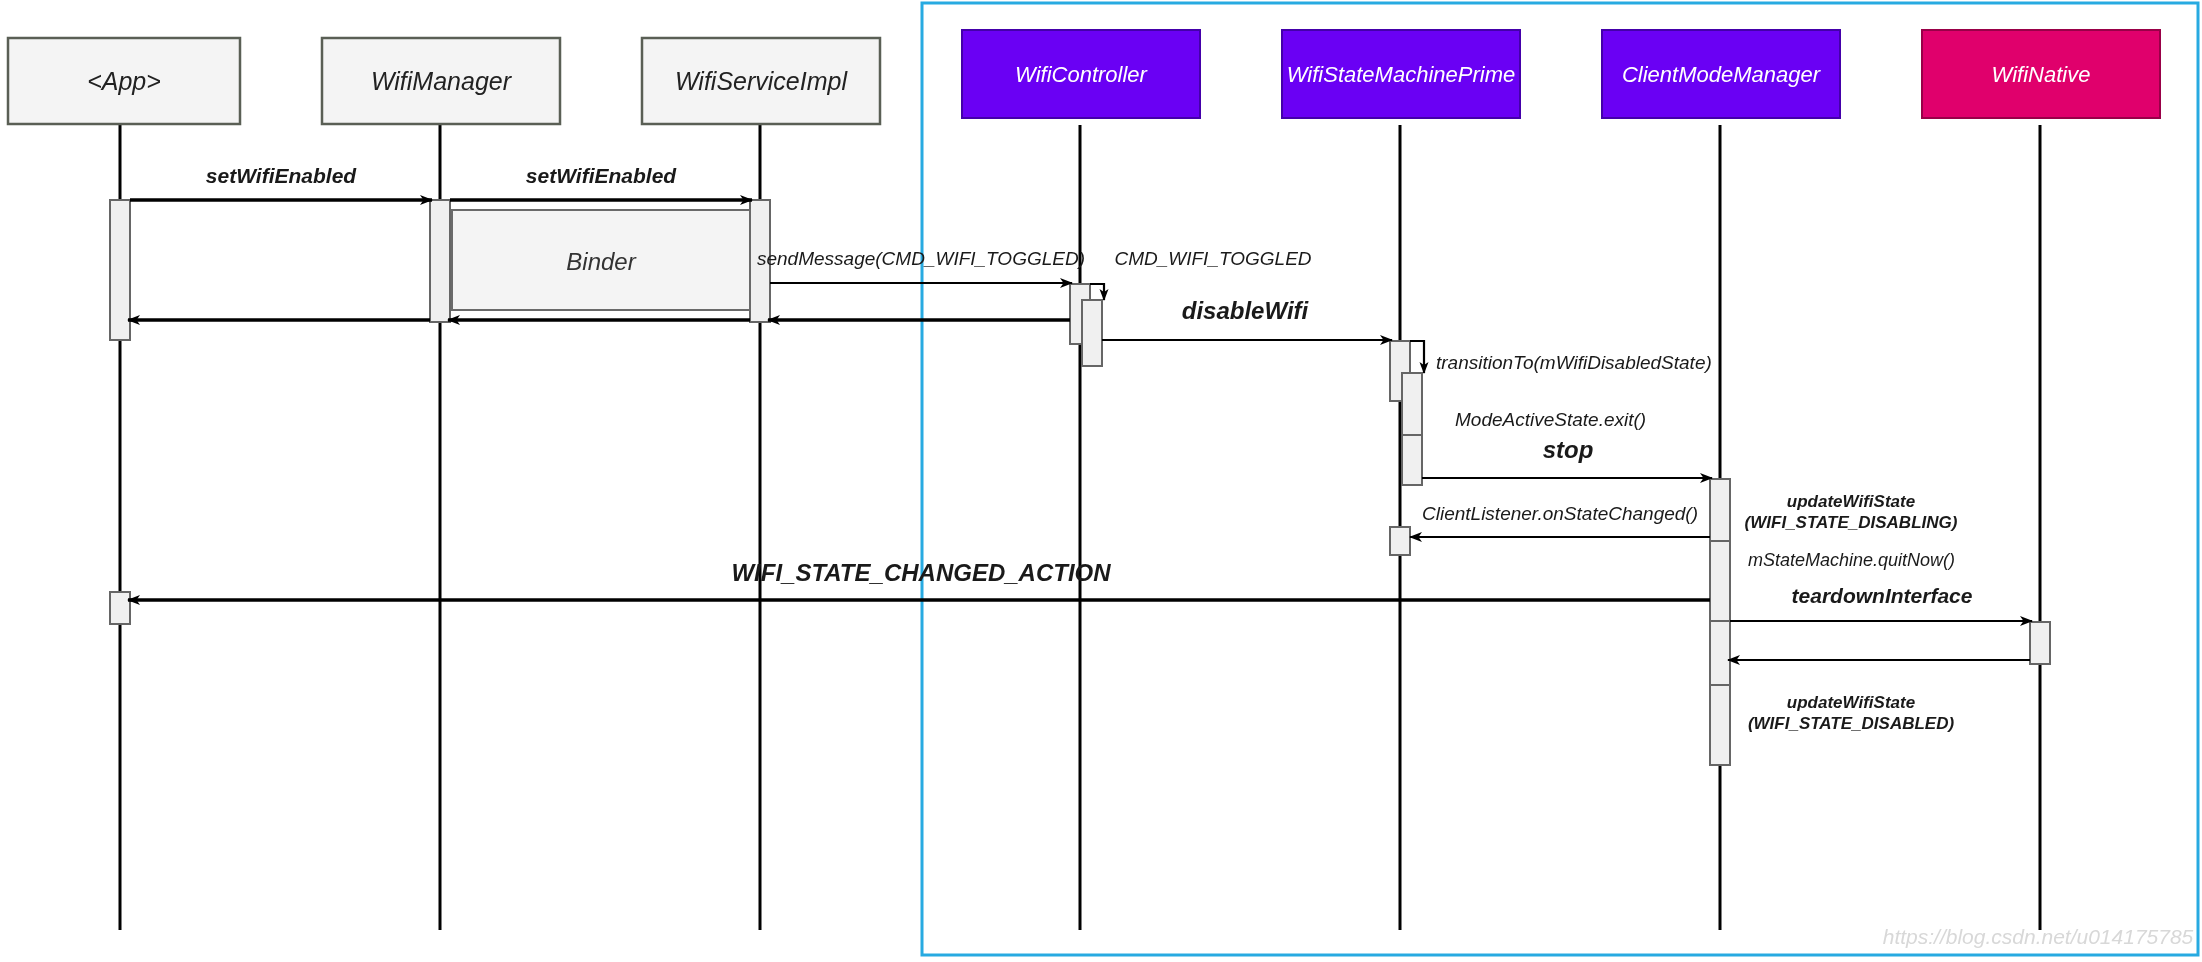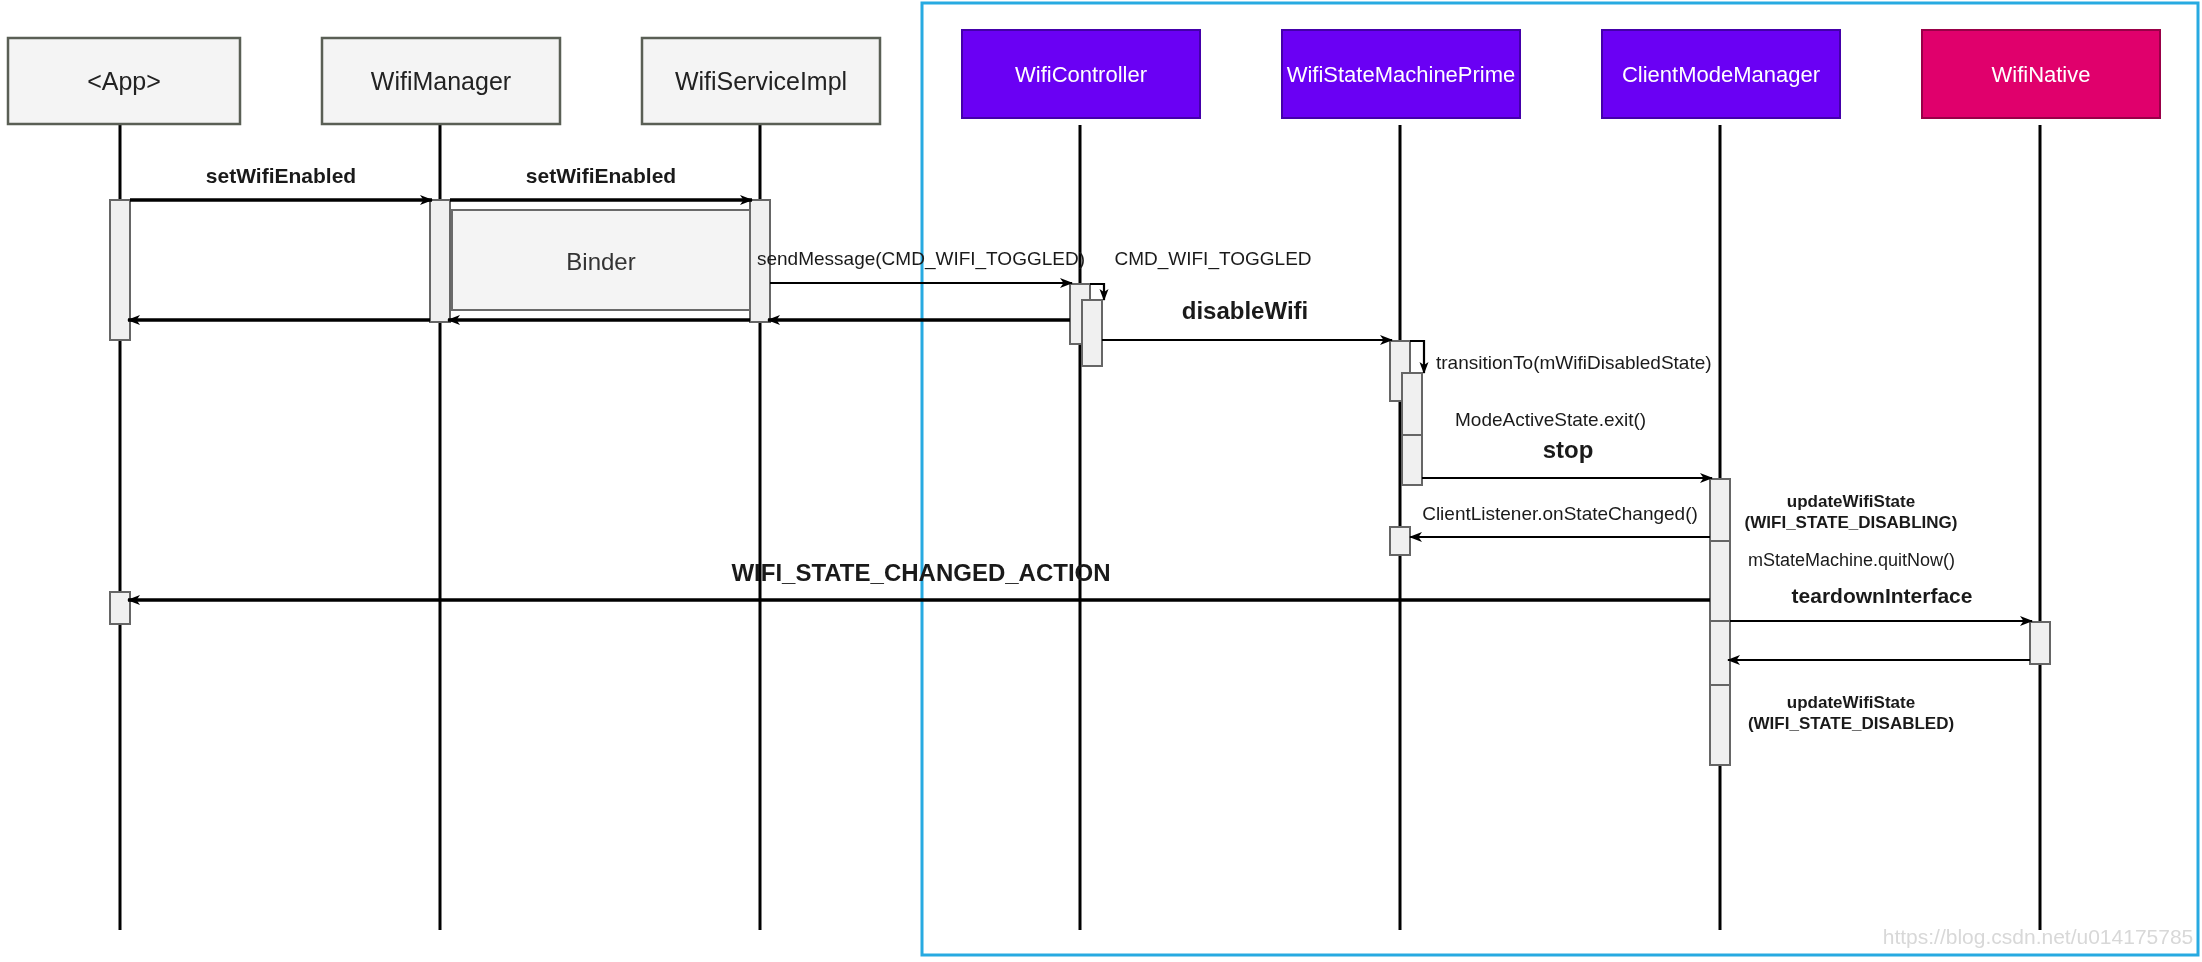--- a/index.html
+++ b/index.html
@@ -7,20 +7,21 @@
     padding: 0;
     background: #ffffff;
     font-family: "Liberation Sans", sans-serif;
   }
   #stage {
     position: relative;
     width: 2202px;
     height: 962px;
     background: #ffffff;
     overflow: hidden;
+    font-style: italic;
   }
   svg#diagram {
     position: absolute;
     left: 0;
     top: 0;
     width: 2202px;
     height: 962px;
     display: block;
   }
   .lifeline {

